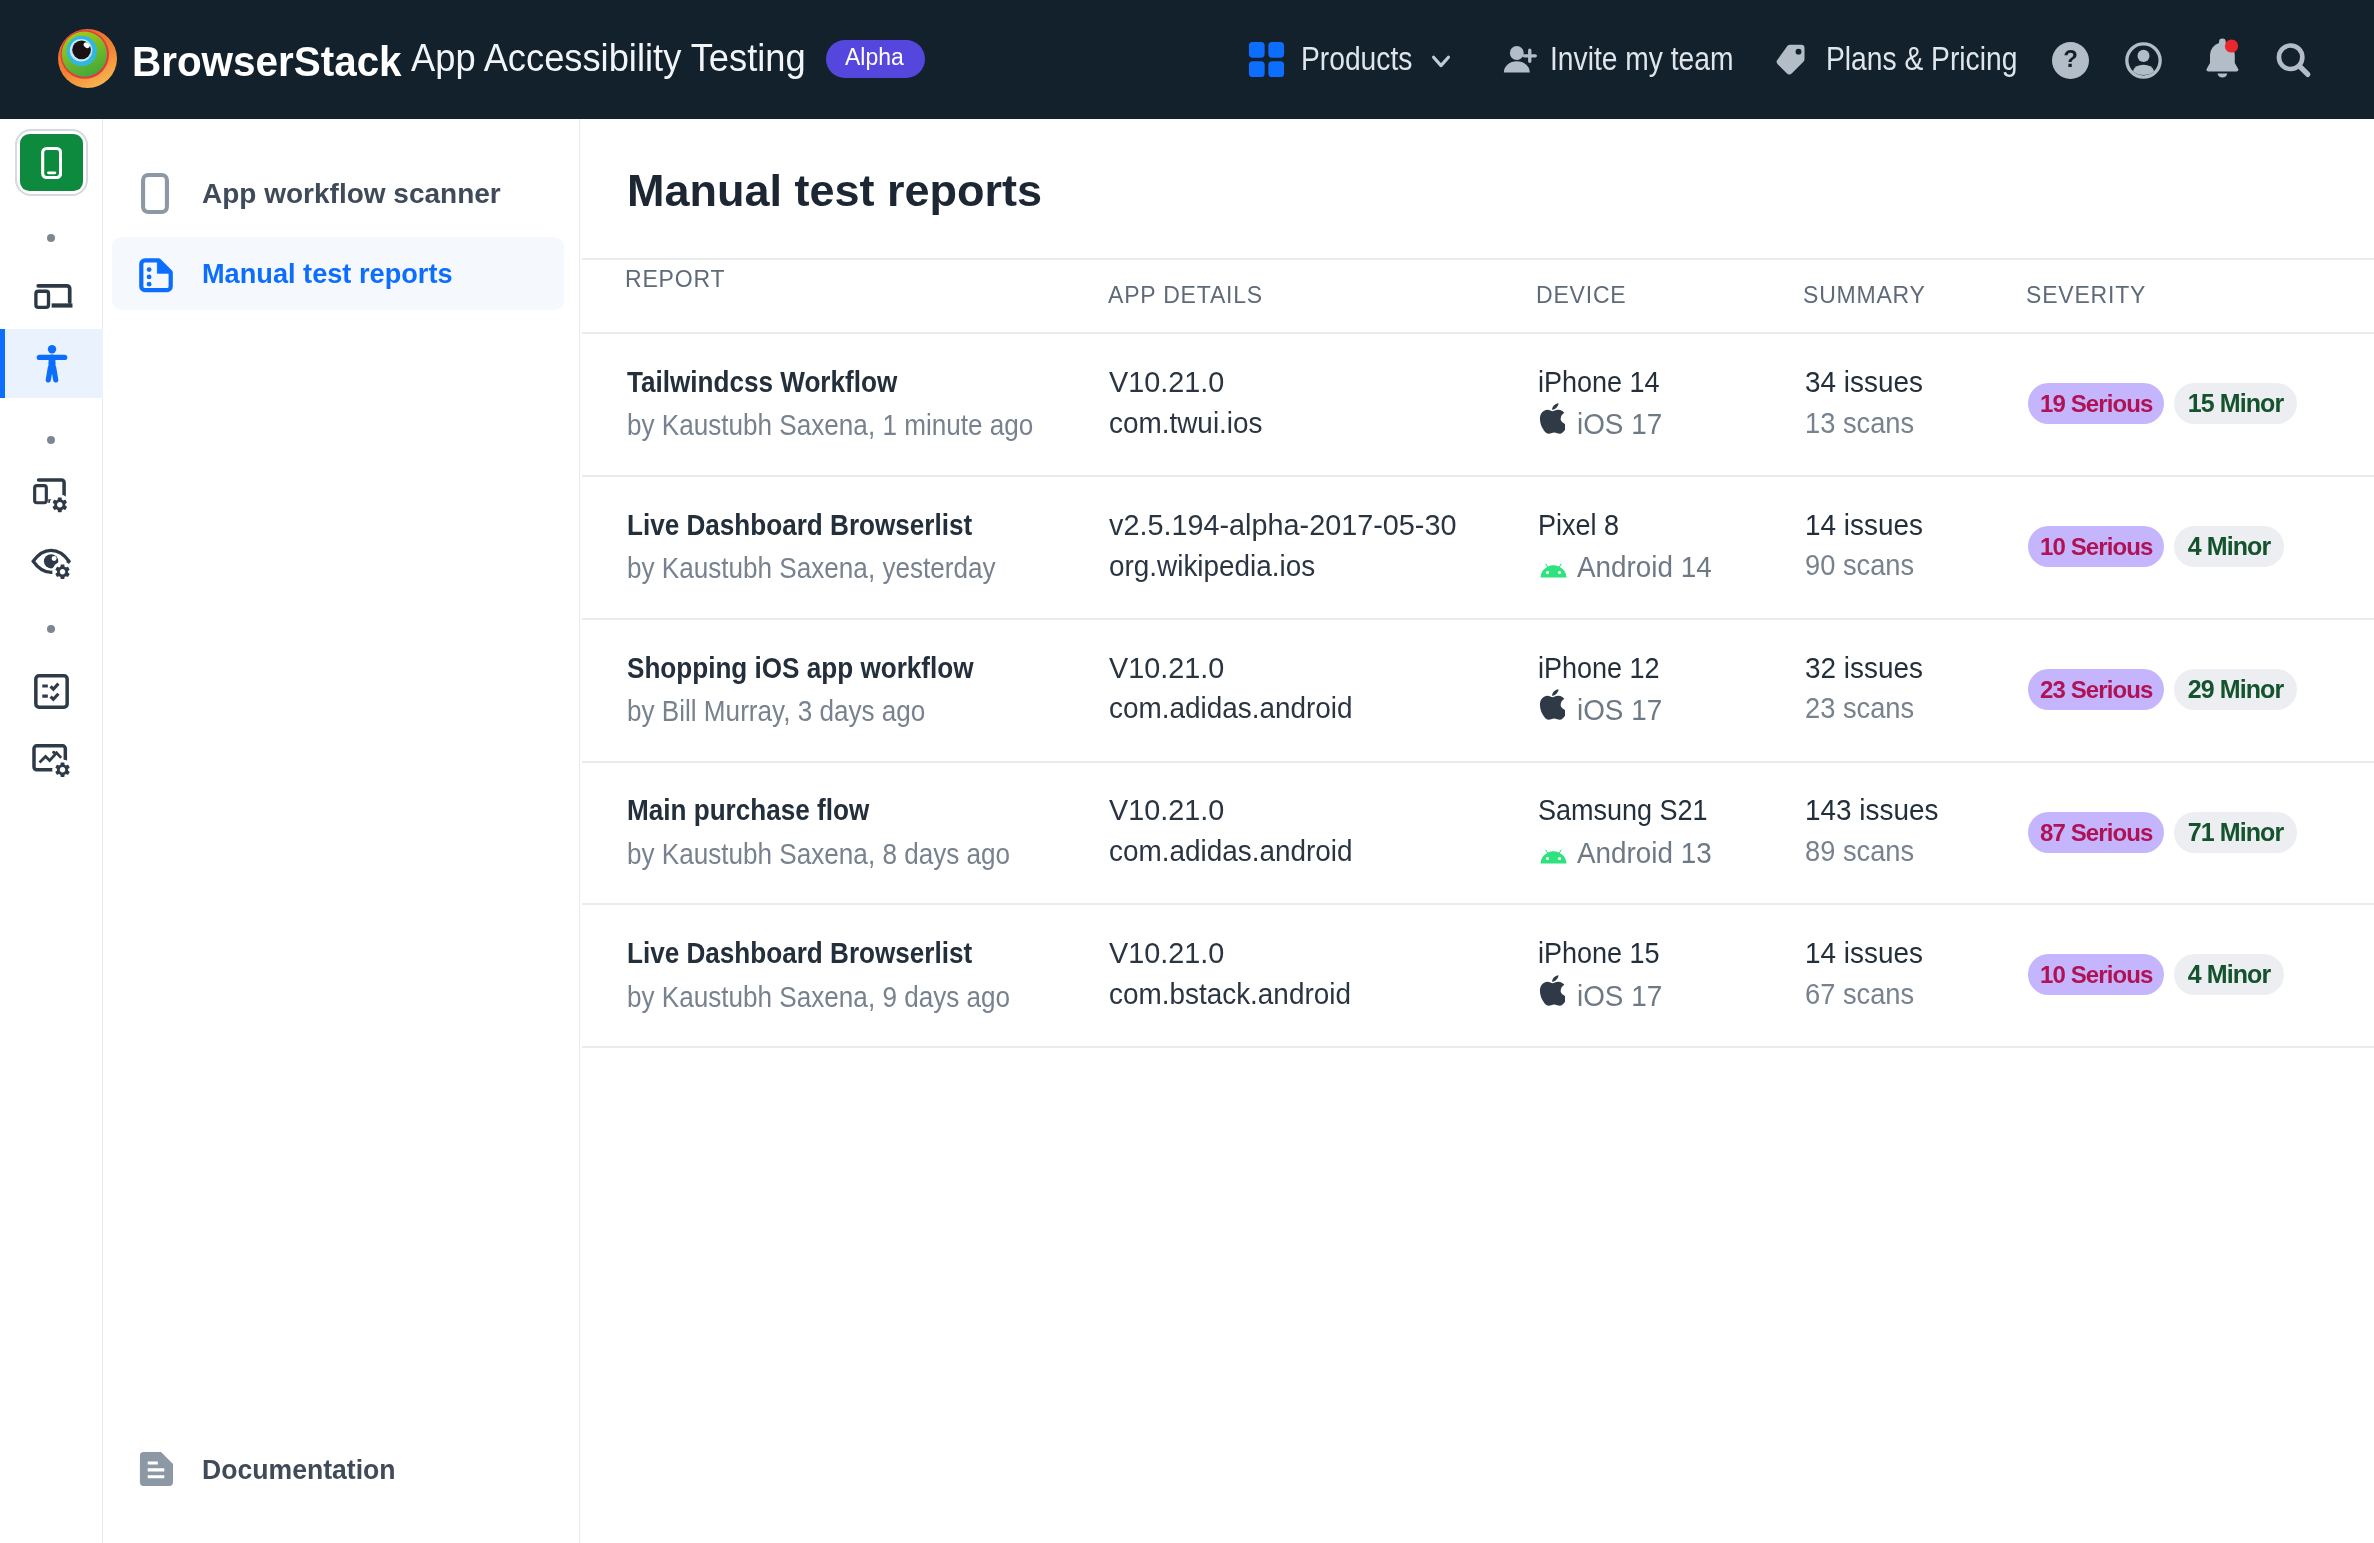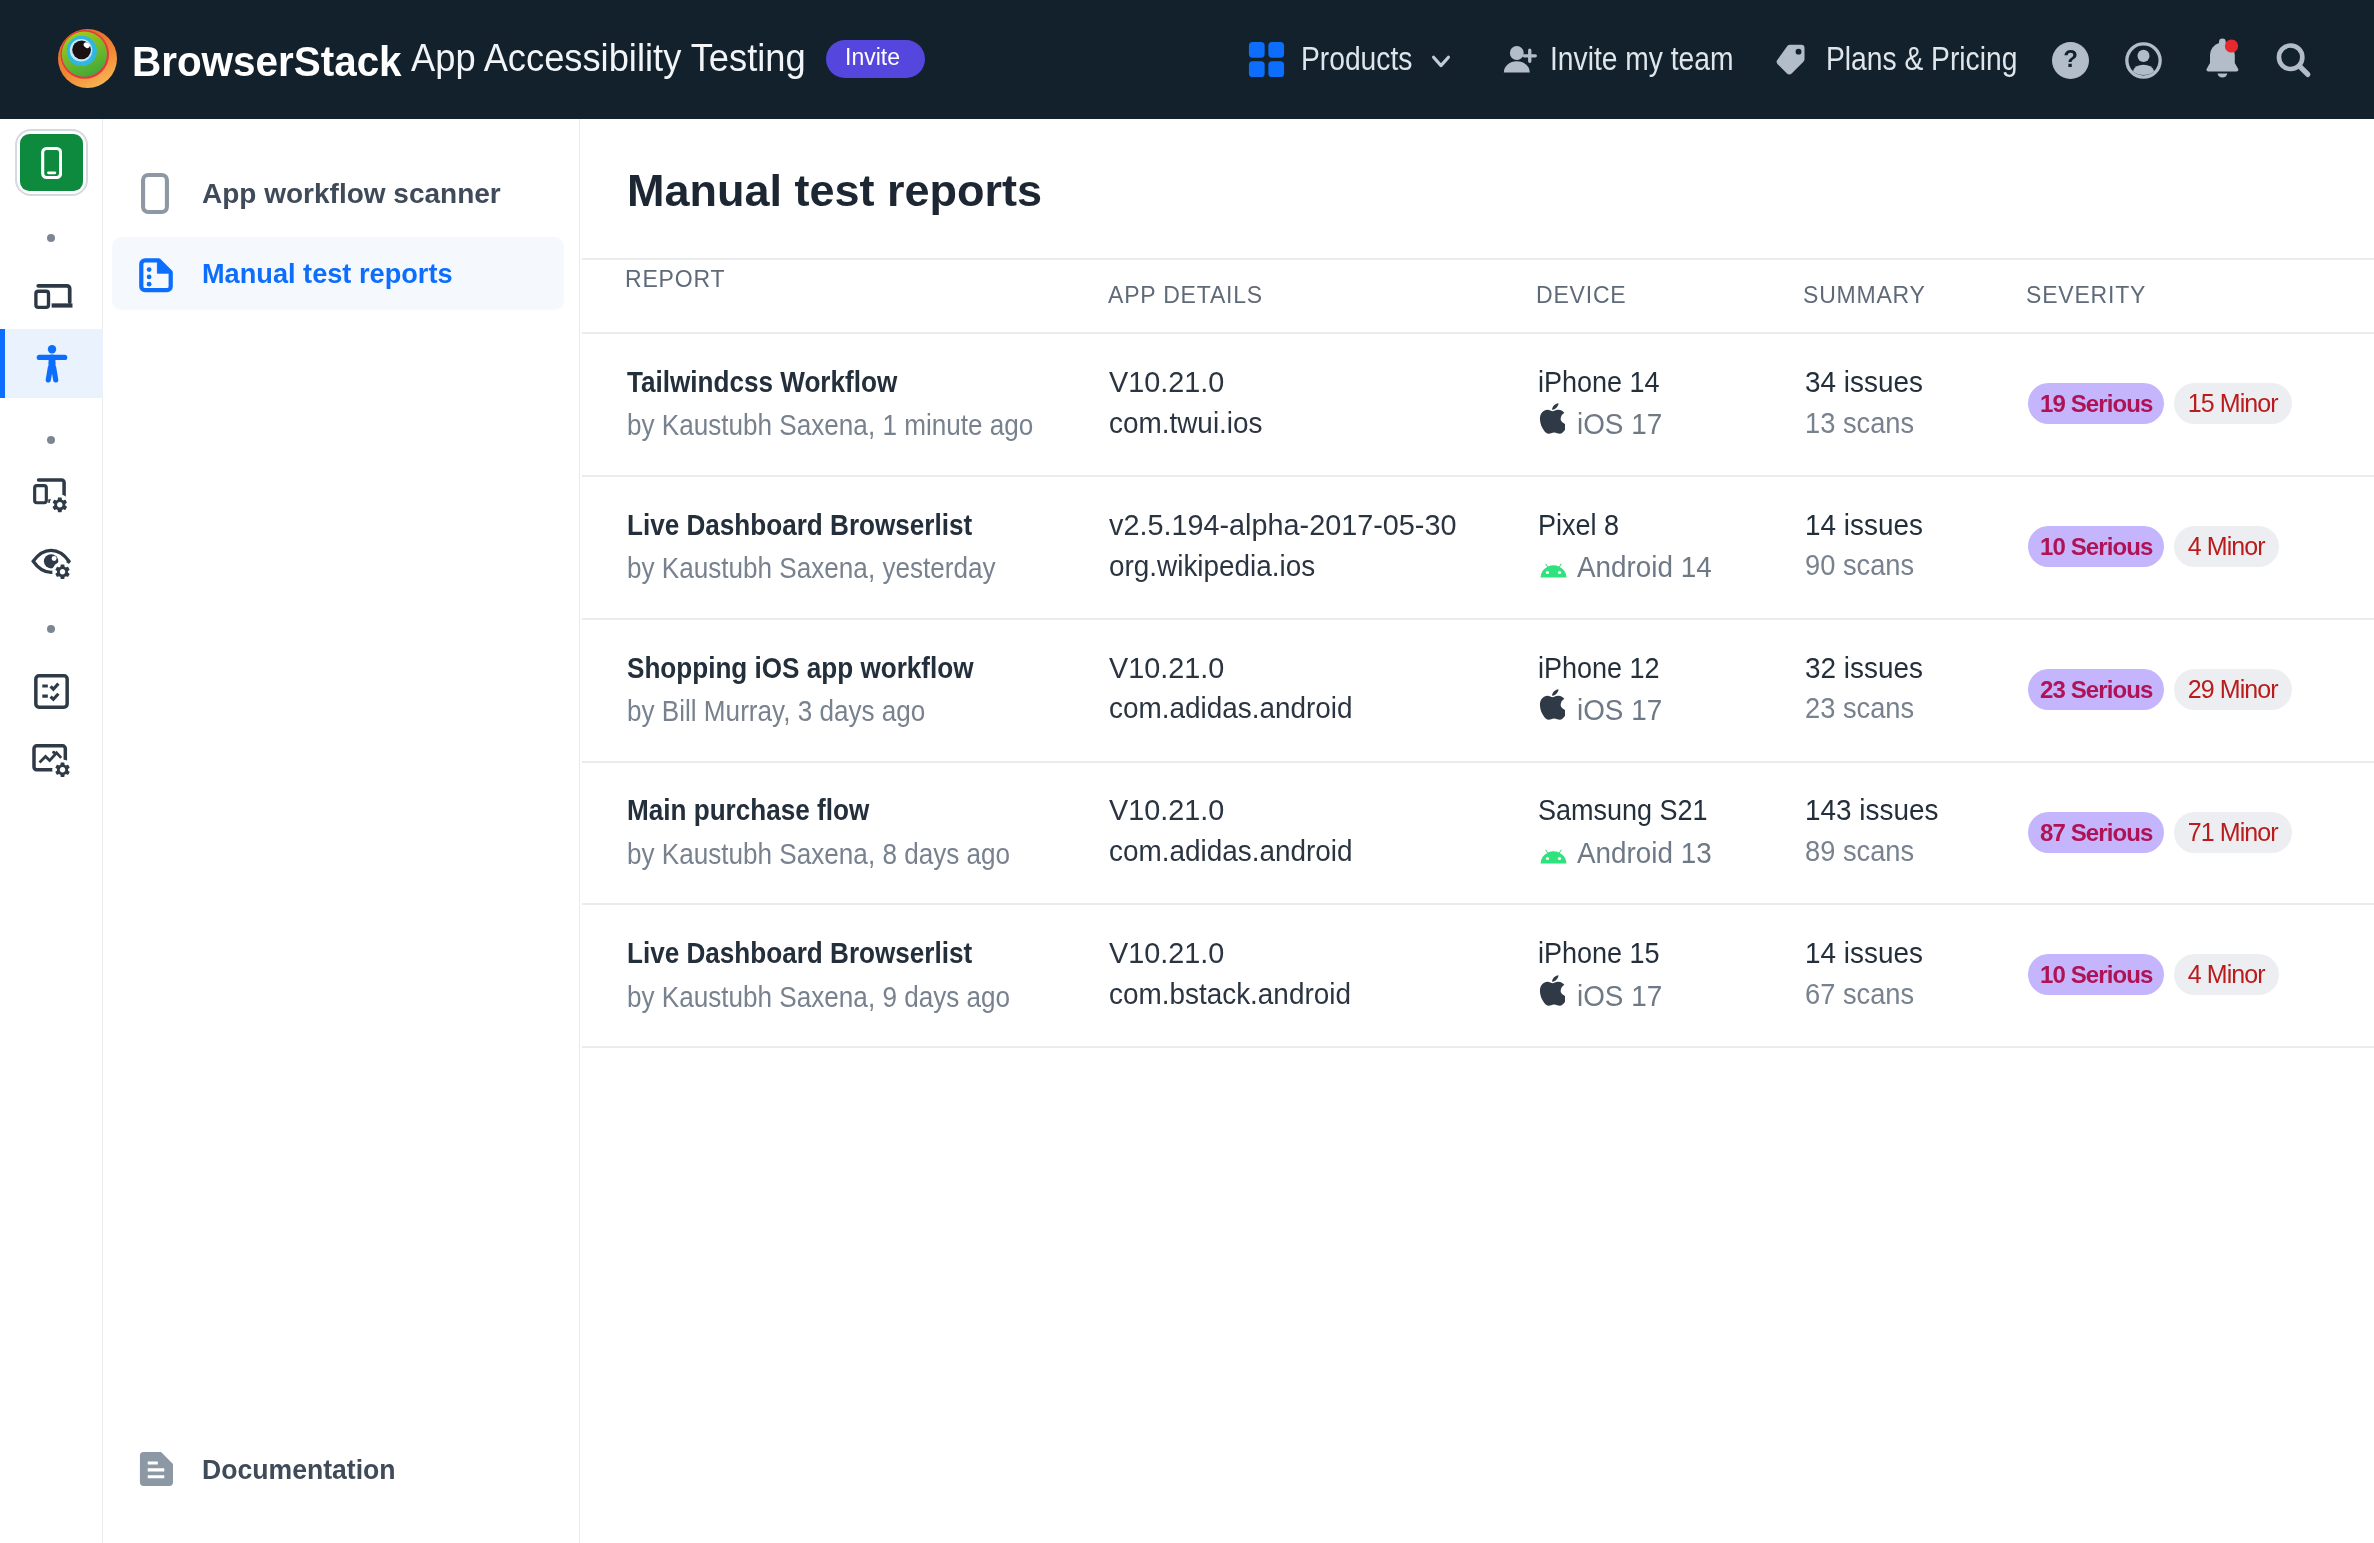--- a/index.html
+++ b/index.html
@@ -7,21 +7,21 @@
 .navtxt{position:absolute;line-height:1;color:#fff}
 #rail{position:absolute;left:0;top:119px;width:103px;height:1425px;background:#fff;border-right:1.9px solid #e8ebee}
 #sidebar{position:absolute;left:105px;top:119px;width:475px;height:1425px;background:#fff;border-right:1.9px solid #e8ebee}
 #main{position:absolute;left:582px;top:119px;width:1793px;height:1425px;background:#fff}
 .dot{position:absolute;width:8.3px;height:8.3px;border-radius:50%;background:#7d8794}
 .hline{position:absolute;height:1.9px;background:#e9ebee;left:582px;width:1793px}
 .cell{position:absolute;line-height:1;white-space:nowrap}
 .pillrow{position:absolute;display:flex;gap:9.3px}
 .pill{height:41px;border-radius:20.4px;display:flex;align-items:center;line-height:1;white-space:nowrap}
 .pill.ser{background:#c4b5fd;color:#b01355;font-weight:700;font-size:24px;letter-spacing:-0.9px;padding:0 12px}
-.pill.min{background:#eceef1;color:#b91c1c;font-weight:400;font-size:25px;letter-spacing:-0.9px;padding:16px 14px}
+.pill.min{background:#eceef1;color:#14532d;font-weight:700;font-size:25px;letter-spacing:-0.9px;padding:16px 14px}
 </style></head><body>
 
 <div id="nav">
   <svg class="abs" style="left:58px;top:29px" width="59" height="59" viewBox="0 0 64 64">
     <defs>
       <linearGradient id="lg1" x1="0.2" y1="0" x2="0.75" y2="1">
         <stop offset="0" stop-color="#e9632a"></stop>
           <stop offset="0.55" stop-color="#ef8533"></stop>
           <stop offset="1" stop-color="#f8b954"></stop>
       </linearGradient>
@@ -34,21 +34,21 @@
     <circle cx="29" cy="27.6" r="26.4" fill="#e23a3f"></circle>
     <circle cx="28.6" cy="27.2" r="24.5" fill="url(#lg2)"></circle>
     <circle cx="25.8" cy="23.8" r="16.4" fill="#30b6e3"></circle>
     <circle cx="25" cy="23" r="12.2" fill="#c3e8f3"></circle>
     <circle cx="25.6" cy="22.6" r="10.2" fill="#1b1115"></circle>
     <ellipse cx="29.6" cy="17.8" rx="3.6" ry="2.8" fill="#fff" transform="rotate(35 30.8 20.2)"></ellipse>
   </svg>
   <span class="navtxt" style="left:132px;top:40px;font-size:43px;font-weight:700;transform:scaleX(0.94);transform-origin:0 0">BrowserStack</span>
   <span class="navtxt" style="left:411px;top:39px;font-size:38px;color:#f2f5f8;transform:scaleX(0.955);transform-origin:0 0">App Accessibility Testing</span>
   <div class="abs" style="left:826px;top:40px;width:99px;height:38px;border-radius:19.5px;background:#5546de"></div>
-  <span class="navtxt" style="left:845px;top:46px;font-size:23px;font-weight:400">Invite</span>
+  <span class="navtxt" style="left:845px;top:46px;font-size:23px;font-weight:400">Alpha</span>
 
   <svg class="abs" style="left:1248px;top:41px" width="37" height="37" viewBox="0 0 40 40">
     <rect x="1" y="1" width="17" height="17" rx="4" fill="#0d6efd"></rect>
     <rect x="22" y="1" width="17" height="17" rx="4" fill="#0d6efd"></rect>
     <rect x="1" y="22" width="17" height="17" rx="4" fill="#0d6efd"></rect>
     <rect x="22" y="22" width="17" height="17" rx="4" fill="#0d6efd"></rect>
   </svg>
   <span class="navtxt" style="left:1301px;top:42px;font-size:33px;color:#dee5eb;transform:scaleX(0.855);transform-origin:0 0">Products</span>
   <svg class="abs" style="left:1428px;top:48px" width="26" height="26" viewBox="0 0 28 28">
     <path d="M6 10 L14 19 L22 10" fill="none" stroke="#c3ccd4" stroke-width="3.4" stroke-linecap="round" stroke-linejoin="round"></path>

